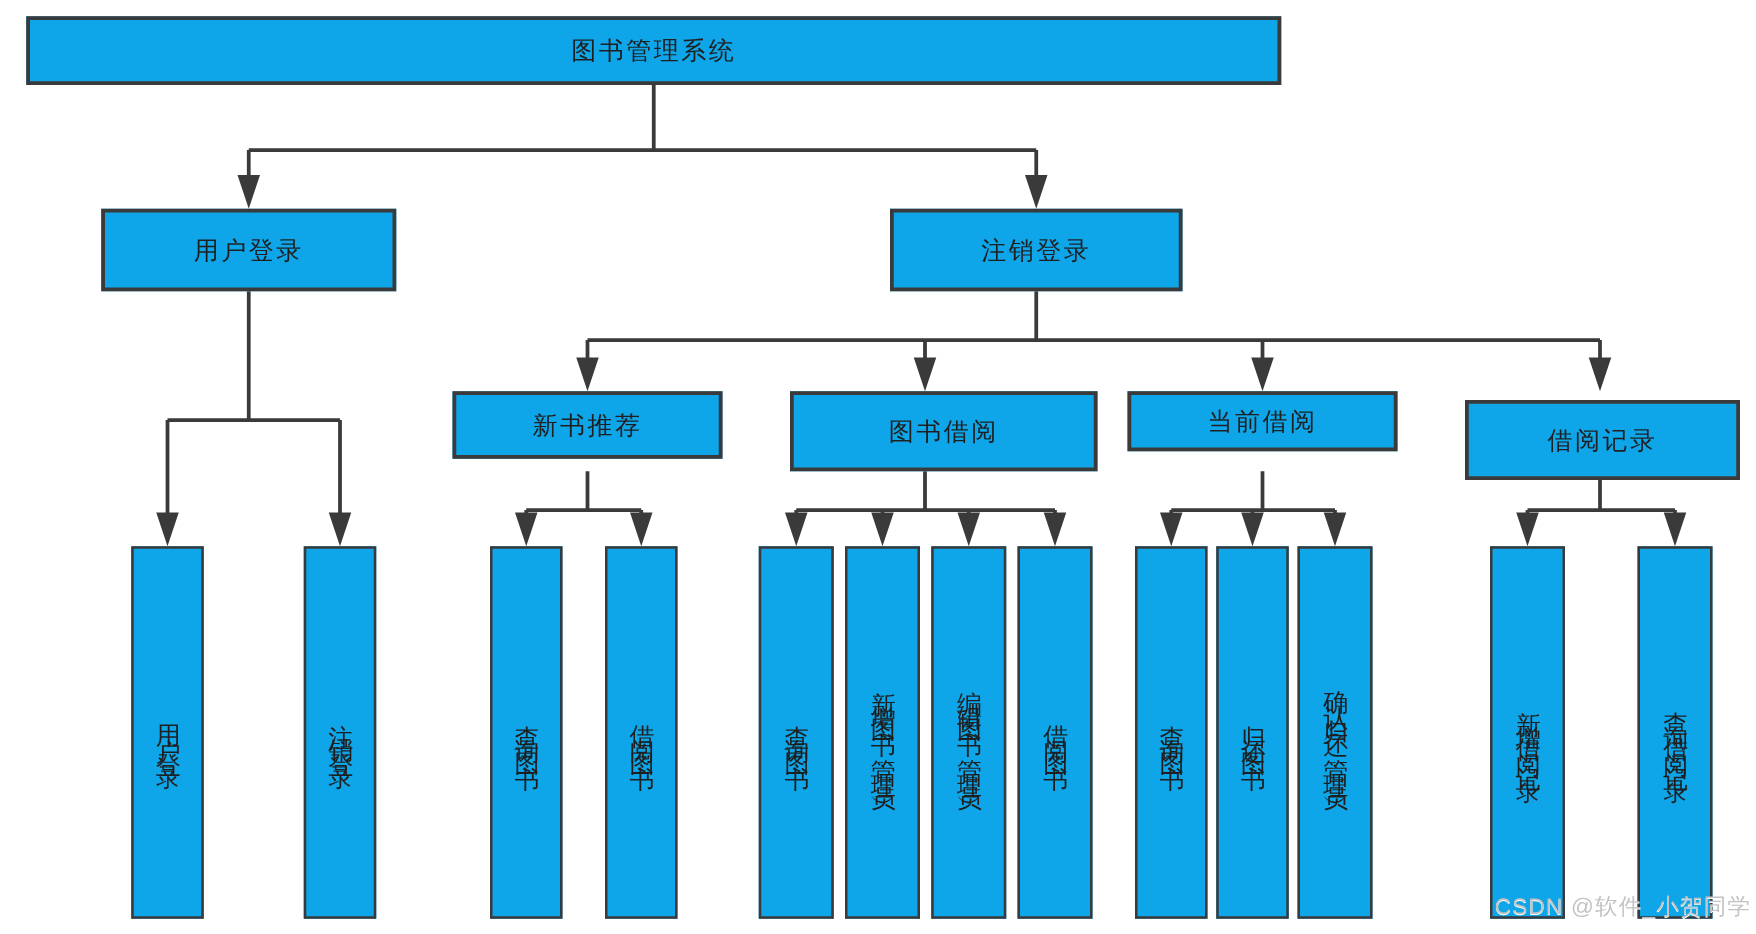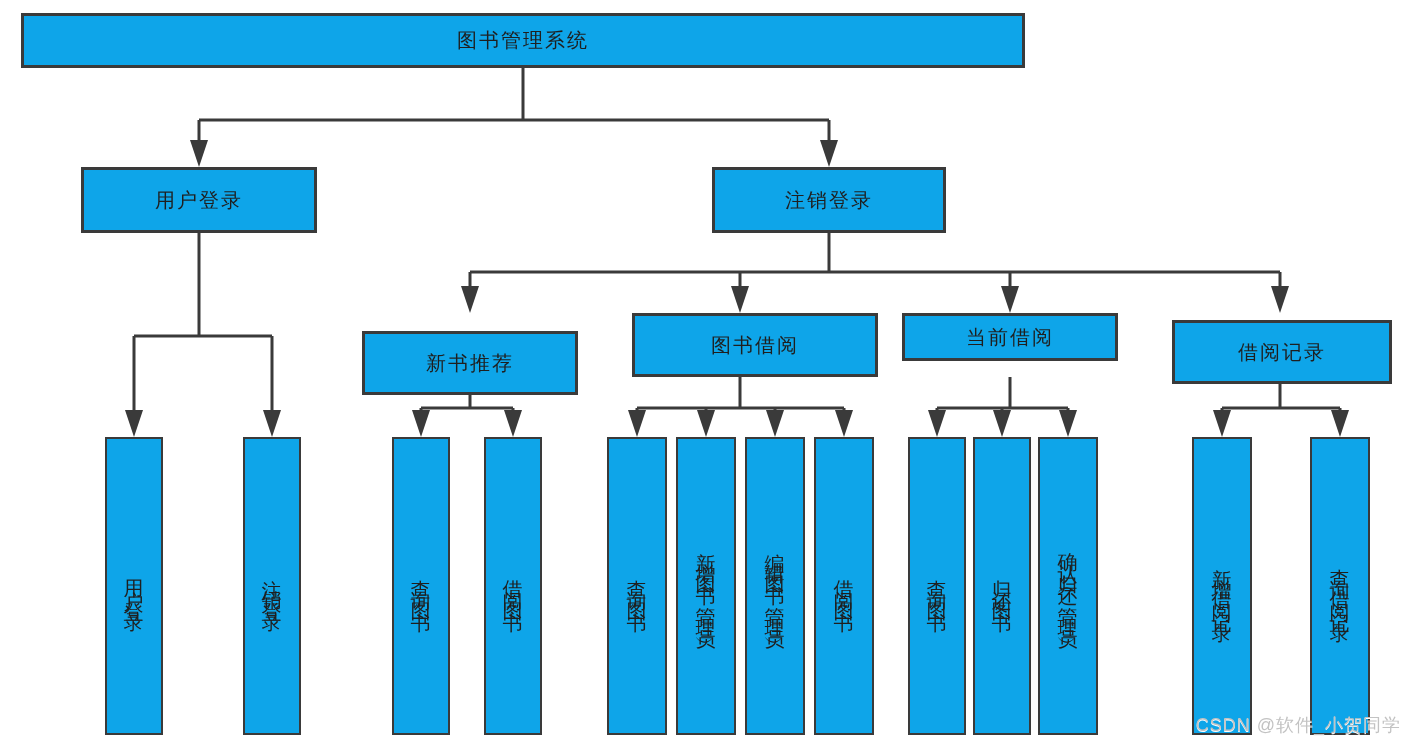--- a/index.html
+++ b/index.html
@@ -85,21 +85,21 @@
     <span class="lbl">图书管理系统</span>
   </div>
 
   <div class="node h" style="left:81px;top:167px;width:236px;height:66px">
     <span class="lbl">用户登录</span>
   </div>
   <div class="node h" style="left:712px;top:167px;width:234px;height:66px">
     <span class="lbl">注销登录</span>
   </div>
 
-  <div class="node h" style="left:362px;top:331px;width:216px;height:64px">
+  <div class="node h" style="left:362px;top:313px;width:216px;height:54px">
     <span class="lbl">新书推荐</span>
   </div>
   <div class="node h" style="left:632px;top:313px;width:246px;height:64px">
     <span class="lbl">图书借阅</span>
   </div>
   <div class="node h" style="left:902px;top:313px;width:216px;height:48px">
     <span class="lbl">当前借阅</span>
   </div>
   <div class="node h" style="left:1172px;top:320px;width:220px;height:64px">
     <span class="lbl">借阅记录</span>

